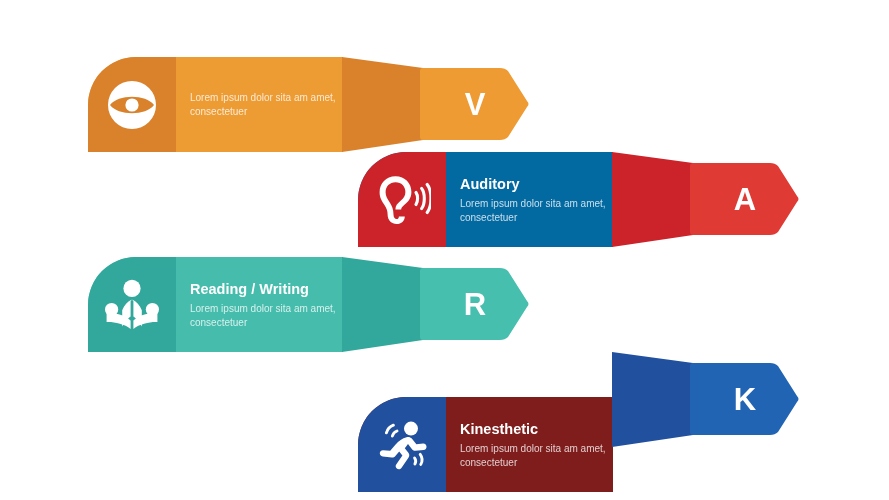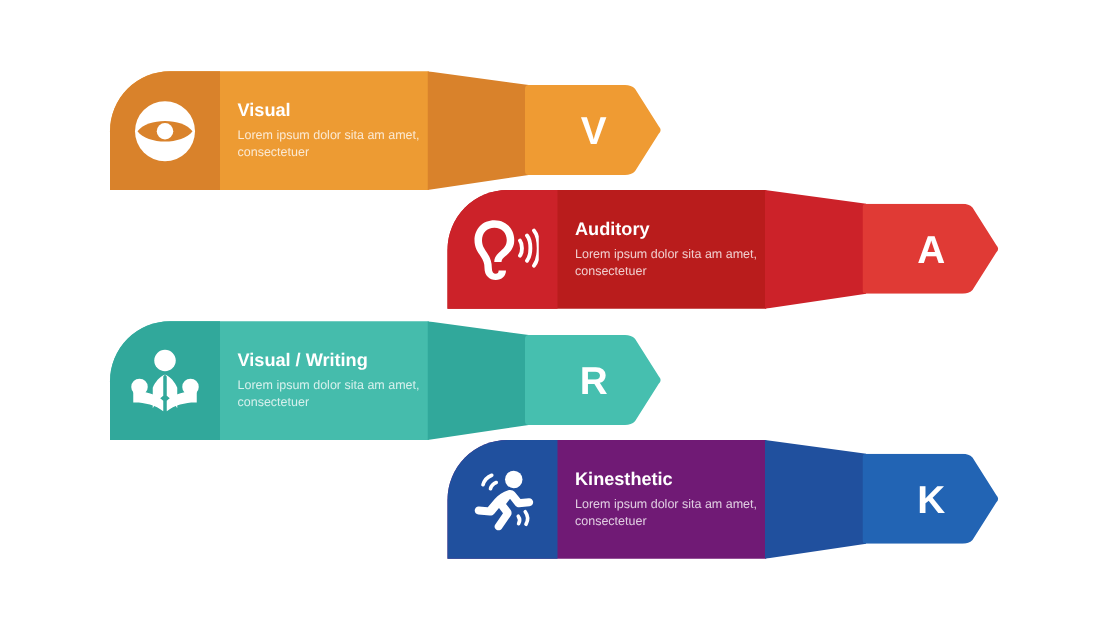--- a/index.html
+++ b/index.html
@@ -120,38 +120,37 @@
           <circle cx="26" cy="26" r="24" fill="white"></circle>
           <path d="M4 26 C 12 15, 40 15, 48 26 C 40 37, 12 37, 4 26 Z" fill="black"></path>
           <circle cx="26" cy="26" r="6.6" fill="white"></circle>
         </mask>
       </defs>
       <rect x="0" y="0" width="52" height="52" fill="#fff" mask="url(#eyemask-0)"></rect>
     </svg>
           </span>
         </div>
         <div class="text-panel">
-          <div class="item-title">Visual</div>
           <div class="item-desc">Lorem ipsum dolor sita am amet, consectetuer</div>
         </div>
       </div>
       <div class="neck" style="left: 254px; width: 81px;">
         <svg width="81" height="95" viewBox="0 0 81 95" preserveAspectRatio="none">
           <polygon points="0,0 81,11 81,83 0,95" fill="#D9822B"></polygon>
         </svg>
       </div>
       <div class="arrow" style="left: 332px; width: 110px;">
         <svg width="110" height="72" viewBox="0 0 110 72">
           <path d="M0,3 Q0,0 3,0 L80,0 Q85,0 88,3 L107,33 Q110,36 107,39 L88,69 Q85,72 80,72 L3,72 Q0,72 0,69 Z" fill="#EF9B33"></path>
         </svg>
         <div class="arrow-letter" style="width: 110px;">V</div>
       </div>
     </div>
     <div class="row" style="left: 358px; top: 152px; width: 442px;">
-      <div class="body-block" style="width: 255px; background: #b91c1c;">
+      <div class="body-block" style="width: 255px; background: #0369a1;">
         <div class="icon-panel" style="background: rgb(204, 34, 41);">
           <span>
     <svg width="58" height="52" viewBox="0 0 58 52" aria-hidden="true">
       <path fill="#fff" d="M22.5 2.2 C13 2.2 6.6 9.2 6.6 18.2 C6.6 24.2 9.2 27.4 11.6 31.2
         C13.6 34.4 14.6 36.6 14.6 40.6 C14.6 46.4 18.6 50 23.6 50
         C28.4 50 31.8 46.8 31.8 42.4 L25.9 42.4 C25.9 44.1 25 45 23.6 45
         C21.8 45 20.5 43.6 20.5 40.6 C20.5 35.2 19 31.9 16.6 28.2
         C14.4 24.8 12.6 22.4 12.6 18.2 C12.6 12.4 16.6 8.2 22.5 8.2
         C28.5 8.2 32.4 12.4 32.4 18 C32.4 22 30.4 24.4 27.6 26.8
         C24.6 29.4 22.4 31.6 22.4 35.5 L28.2 35.5 C28.2 33.8 29.2 32.6 31.2 31
@@ -192,38 +191,38 @@
       <path fill="#fff" d="M28 20.6 C32.6 22.6 35.8 26.5 37.8 31.2 L37.8 47.5
         C35 42.5 31.8 39.2 29.4 37.6 L29.4 22.2 Z"></path>
       <path fill="#fff" d="M2.6 33.8 C8.6 33.4 20.2 35.4 26.6 41.6 L26.6 50
         C20.4 44.6 9.4 42.6 2.6 43 Z"></path>
       <path fill="#fff" d="M53.4 33.8 C47.4 33.4 35.8 35.4 29.4 41.6 L29.4 50
         C35.6 44.6 46.6 42.6 53.4 43 Z"></path>
     </svg>
           </span>
         </div>
         <div class="text-panel">
-          <div class="item-title">Visual / Writing</div>
+          <div class="item-title">Reading / Writing</div>
           <div class="item-desc">Lorem ipsum dolor sita am amet, consectetuer</div>
         </div>
       </div>
       <div class="neck" style="left: 254px; width: 81px;">
         <svg width="81" height="95" viewBox="0 0 81 95" preserveAspectRatio="none">
           <polygon points="0,0 81,11 81,83 0,95" fill="#31A89B"></polygon>
         </svg>
       </div>
       <div class="arrow" style="left: 332px; width: 110px;">
         <svg width="110" height="72" viewBox="0 0 110 72">
           <path d="M0,3 Q0,0 3,0 L80,0 Q85,0 88,3 L107,33 Q110,36 107,39 L88,69 Q85,72 80,72 L3,72 Q0,72 0,69 Z" fill="#46BFAF"></path>
         </svg>
         <div class="arrow-letter" style="width: 110px;">R</div>
       </div>
     </div>
     <div class="row" style="left: 358px; top: 352px; width: 442px;">
-      <div class="body-block" style="width: 255px; background: #701a75;">
+      <div class="body-block" style="width: 255px; background: #7f1d1d; margin-top: 45px;">
         <div class="icon-panel" style="background: rgb(32, 80, 158);">
           <span>
     <svg width="58" height="52" viewBox="0 0 58 52" aria-hidden="true">
       <circle cx="38" cy="9.6" r="7" fill="#fff"></circle>
       <path fill="#fff" d="M33.6 18.2 C29.4 19.4 25.6 21.8 22.6 25.4
         L17.2 31.8 L10.2 31.2 C8.4 31 7 32.3 6.8 34 C6.6 35.8 7.9 37.3 9.7 37.5
         L18.8 38.4 C20.2 38.5 21.5 38 22.4 36.9 L26.2 32.4 L29.4 36.6
         L23.2 45.6 C22.2 47 22.6 48.9 24.1 49.8 C25.6 50.7 27.4 50.3 28.4 48.9
         L35.6 38.6 C36.6 37.1 36.5 35.2 35.4 33.8 L31.8 29.2 L35 25
         L39.2 30.4 C40 31.4 41.2 31.9 42.4 31.8 L50.6 31 C52.4 30.8 53.7 29.2 53.5 27.4

